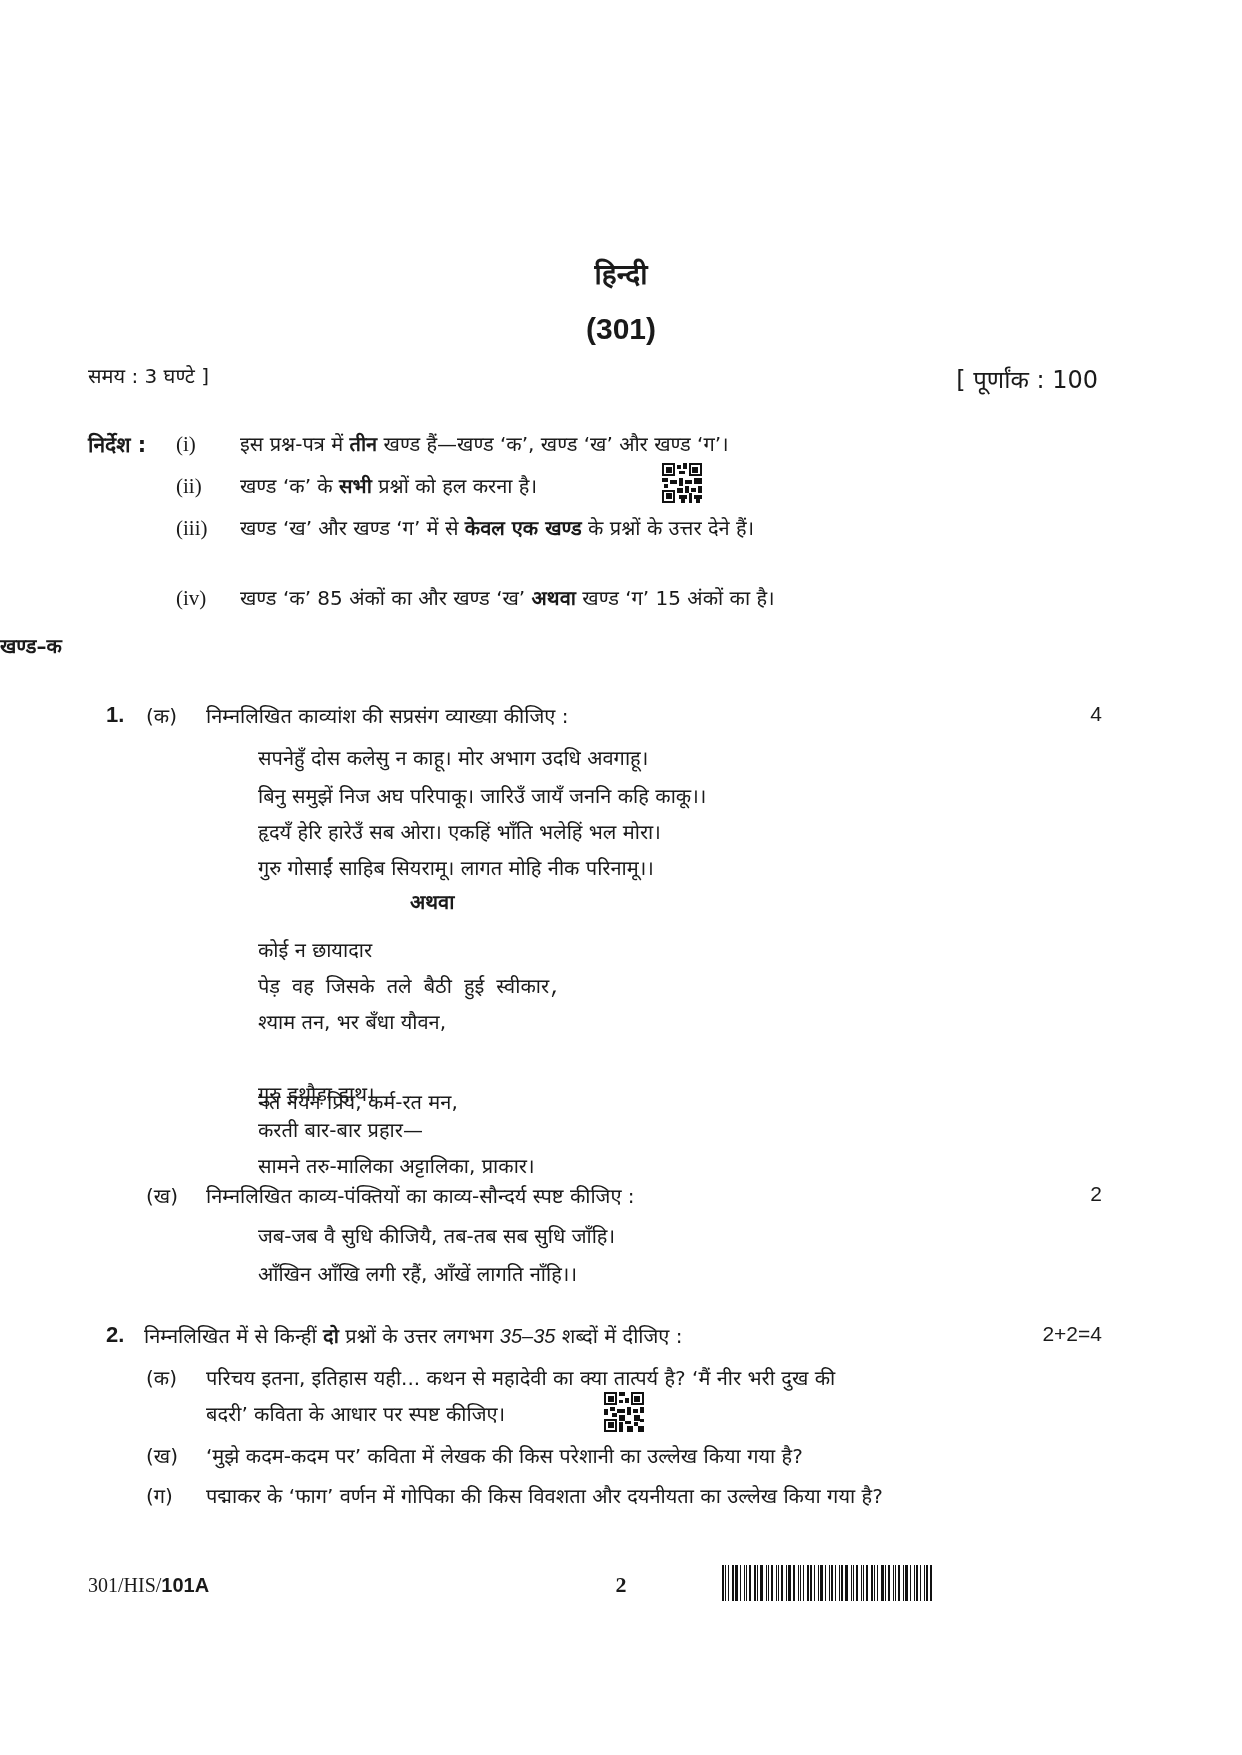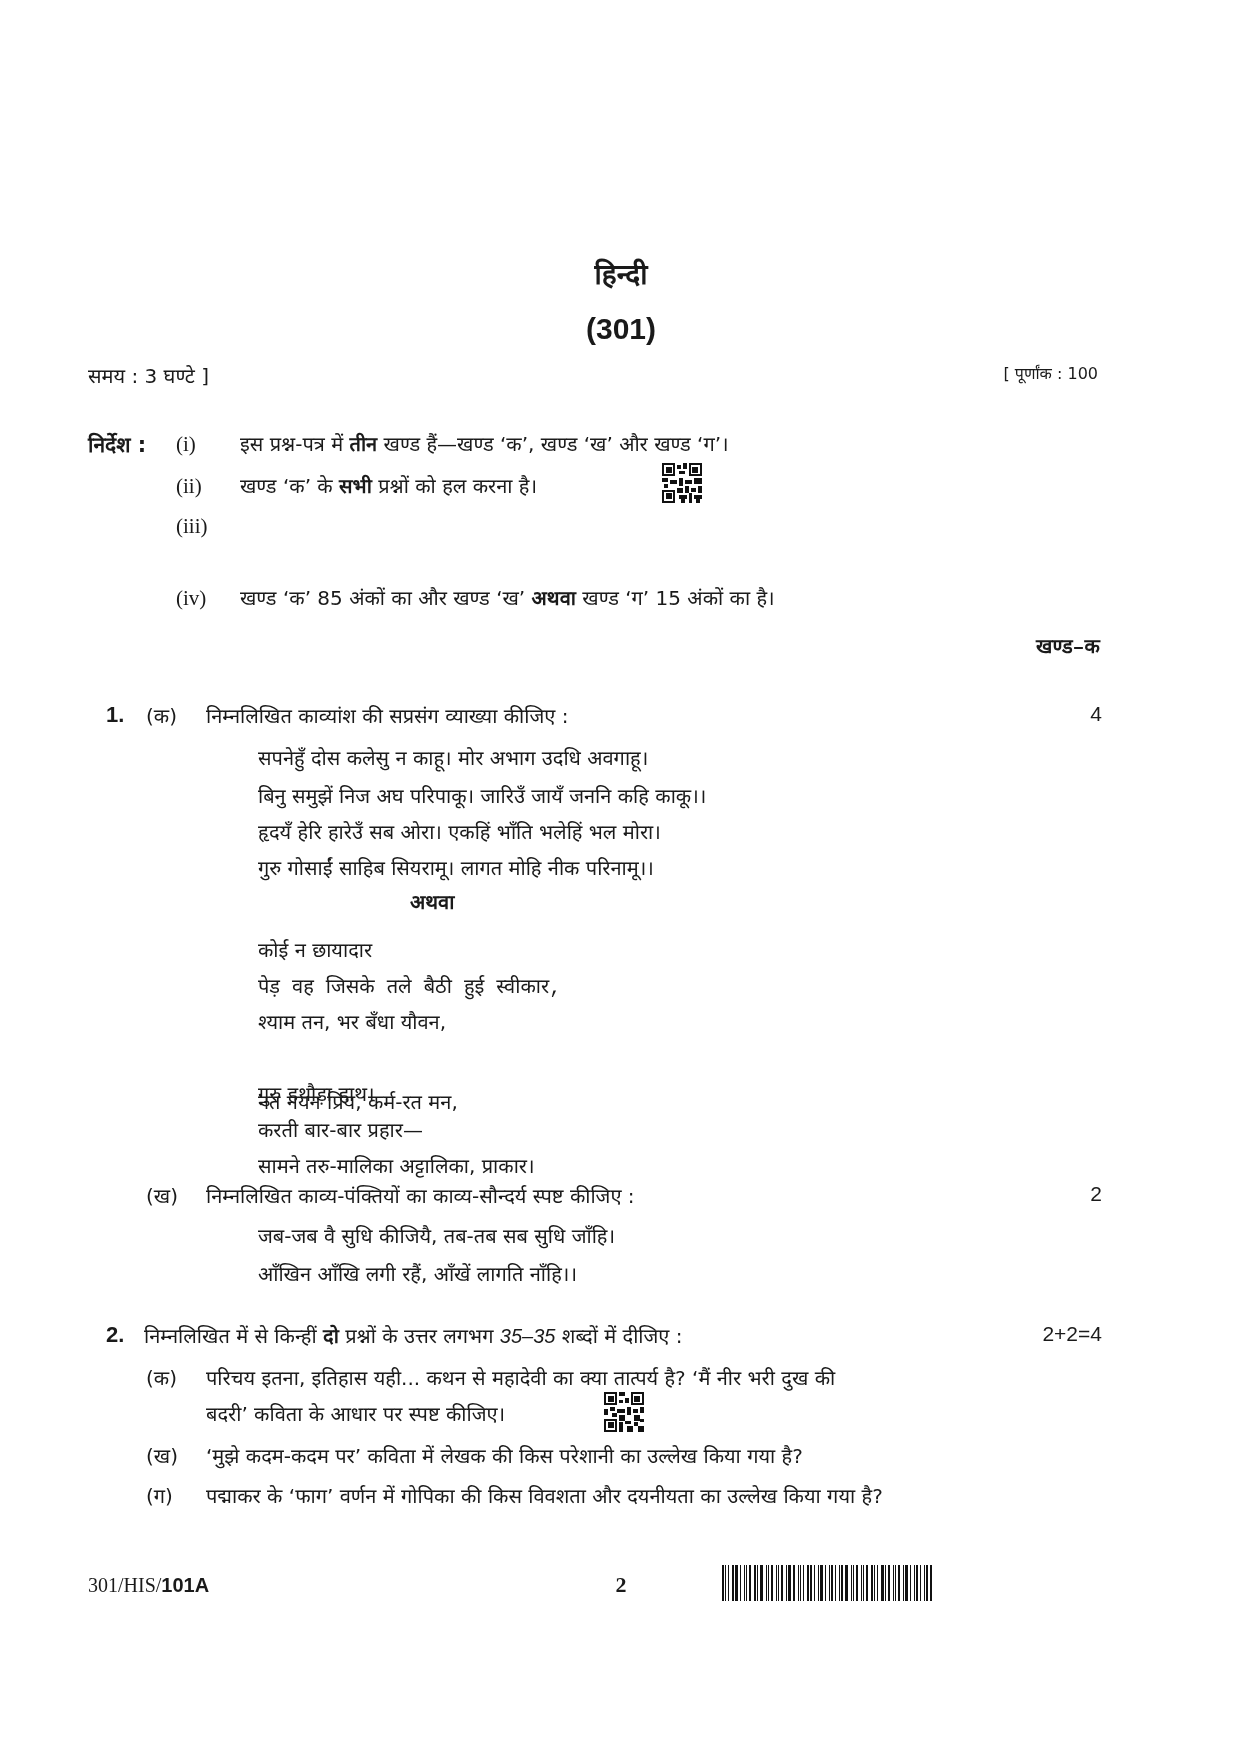--- a/index.html
+++ b/index.html
@@ -6,28 +6,28 @@
     body {
       width: 1242px; height: 1755px; position: relative; overflow: hidden;
       color: #1a1a1a;
       font-family: "DejaVu Serif", "Liberation Serif", serif;
     }
     .abs { position: absolute; }
     .hindi { font-family: "DejaVu Sans", "Liberation Sans", sans-serif; }
     .title-hindi { left: 0; width: 1242px; top: 254px; text-align: center; font-size: 28px; font-weight: bold; }
     .title-code { left: 0; width: 1242px; top: 312px; text-align: center; font-size: 30px; font-weight: bold; font-family: "Liberation Sans", "DejaVu Sans", sans-serif; }
     .meta-left { left: 88px; top: 362px; font-size: 20px; }
-    .meta-right { right: 144px; top: 362px; font-size: 16px; text-align: right; }
+    .meta-right { right: 144px; top: 362px; font-size: 24px; text-align: right; }
     .instr-label { left: 88px; top: 430px; font-size: 21px; font-weight: bold; }
     .instr-row { left: 176px; font-size: 20px; display: flex; align-items: baseline; }
     .instr-row .num { width: 64px; font-family: "Liberation Serif", "DejaVu Serif", serif; font-size: 21px; }
     .instr-row .txt { white-space: nowrap; }
     b { font-weight: bold; }
     .qr { width: 40px; height: 40px; }
-    .section-head { left: 0; width: 1100px; top: 632px; text-align: right; font-size: 20px; font-weight: bold; font-family: Liberation Mono, monospace; }
+    .section-head { left: 0; width: 1100px; top: 632px; text-align: left; font-size: 20px; font-weight: bold; }
     .qline { font-size: 20px; white-space: nowrap; }
     .qnum { font-family: "Liberation Sans", "DejaVu Sans", sans-serif; font-weight: bold; font-size: 22px; }
     .marks { right: 140px; font-size: 21px; font-family: "Liberation Sans", "DejaVu Sans", sans-serif; }
     .verse { left: 258px; font-size: 20px; white-space: nowrap; }
     .athva { left: 410px; top: 888px; font-size: 20px; font-weight: bold; }
     .footer-code { left: 88px; top: 1574px; font-size: 20px; font-family: "Liberation Serif", "DejaVu Serif", serif; }
     .footer-code b { font-family: "Liberation Sans", "DejaVu Sans", sans-serif; }
     .footer-page { left: 0; width: 1242px; top: 1572px; text-align: center; font-size: 22px; font-weight: bold; }
     .barcode { left: 722px; top: 1565px; width: 280px; height: 36px; display: flex; align-items: stretch; }
     .barcode span { display: block; background: #111; height: 100%; }
@@ -45,20 +45,21 @@
 <div class="abs instr-row hindi" style="top:430px;">
   <span class="num">(i)</span>
   <span class="txt"><span>इस प्रश्न-पत्र में </span><b>तीन</b><span> खण्ड हैं—खण्ड ‘क’, खण्ड ‘ख’ और खण्ड ‘ग’।</span></span>
 </div>
 <div class="abs instr-row hindi" style="top:472px;">
   <span class="num">(ii)</span>
   <span class="txt"><span>खण्ड ‘क’ के </span><b>सभी</b><span> प्रश्नों को हल करना है।</span></span>
 </div>
 <div class="abs instr-row hindi" style="top:514px;">
   <span class="num">(iii)</span>
+  <span class="txt"><span>खण्ड ‘ख’ और खण्ड ‘ग’ में से </span><b>केवल एक खण्ड</b><span> के प्रश्नों के उत्तर देने हैं।</span></span>
 </div>
 <div class="abs instr-row hindi" style="top:584px;">
   <span class="num">(iv)</span>
   <span class="txt"><span>खण्ड ‘क’ 85 अंकों का और खण्ड ‘ख’ </span><b>अथवा</b><span> खण्ड ‘ग’ 15 अंकों का है।</span></span>
 </div>
 
 <div class="abs" style="left:662px; top:463px;">
   <svg class="qr" viewBox="0 0 21 21" shape-rendering="crispEdges">
     <rect x="0" y="0" width="7" height="7" fill="#111"></rect>
       <rect x="1" y="1" width="5" height="5" fill="#fff"></rect>

